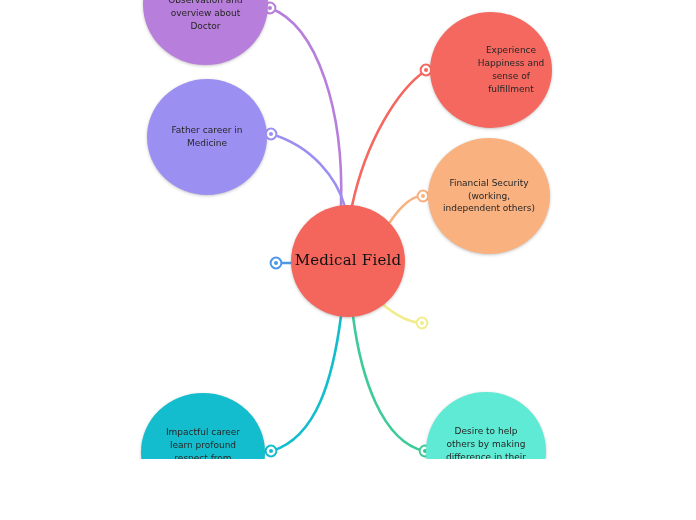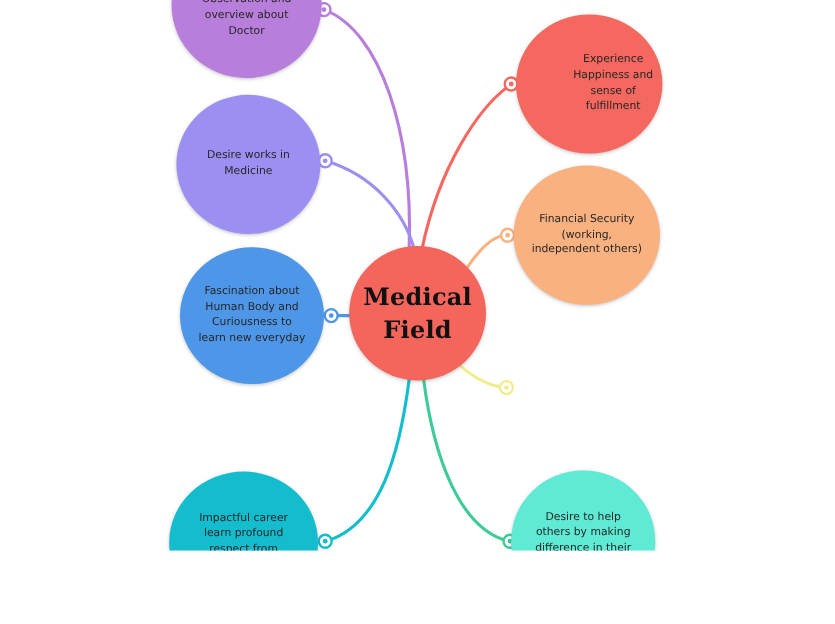--- a/index.html
+++ b/index.html
@@ -39,22 +39,22 @@
   .n-observation .label { width: 94px; margin-top: 18px; }
   .n-father      { left: 147px; top:  79px; width: 120px; height: 116px; }
   .n-father .label { width: 88px; }
   .n-fascination { left: 150px; top: 206px; width: 120px; height: 114px; }
   .n-fascination .label { width: 90px; }
   .n-impactful   { left: 141px; top: 393px; width: 124px; height: 118px; }
   .n-impactful .label { width: 92px; }
   .n-center      { left: 291px; top: 205px; width: 114px; height: 112px; z-index: 3; }
   .n-center .label {
     font-family: "DejaVu Serif", "Liberation Serif", serif;
-    font-weight: 700;
-    font-size: 20px;
+    font-weight: 400;
+    font-size: 15px;
     letter-spacing: 0.2px;
     color: #111111;
   }
   .n-experience  { left: 430px; top:  12px; width: 122px; height: 116px; }
   .n-experience .label { width: 82px; }
   .n-financial   { left: 428px; top: 138px; width: 122px; height: 116px; }
   .n-financial .label { width: 92px; }
   .n-cardiac     { left: 429px; top: 267px; width: 118px; height: 116px; }
   .n-cardiac .label { width: 88px; }
   .n-desire      { left: 426px; top: 392px; width: 120px; height: 118px; }
@@ -107,24 +107,21 @@
     <g>
       <circle cx="425" cy="451" r="5.4" fill="#ffffff" stroke-width="2" stroke="#3ecb97"></circle>
       <circle cx="425" cy="451" r="2" fill="#3ecb97"></circle>
     </g>
   </svg>
 
   <div class="node n-observation" style="background: rgb(184, 126, 219);">
     <span class="label">Observation and overview about Doctor</span>
   </div>
   <div class="node n-father" style="background: rgb(155, 144, 242);">
-    <span class="label">Desire works in Medicine</span>
-  </div>
-  <div class="node n-fascination" style="background: rgb(78, 151, 232);">
-    <span class="label">Fascination about Human Body and Curiousness to learn new everyday</span>
+    <span class="label">Father career in Medicine</span>
   </div>
   <div class="node n-impactful" style="background: rgb(20, 189, 205);">
     <span class="label">Impactful career learn profound respect from Community</span>
   </div>
 
   <div class="node n-center" style="background: rgb(244, 101, 92);">
     <span class="label">Medical Field</span>
   </div>
 
   <div class="node n-experience" style="background: rgb(244, 104, 95); justify-content: flex-end;">

